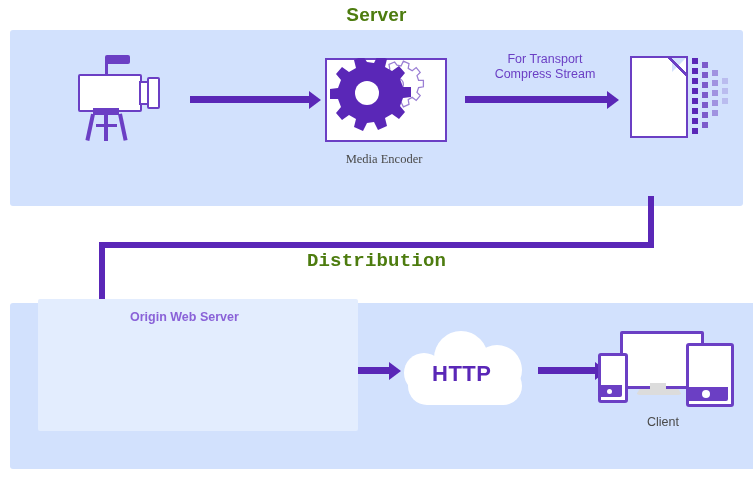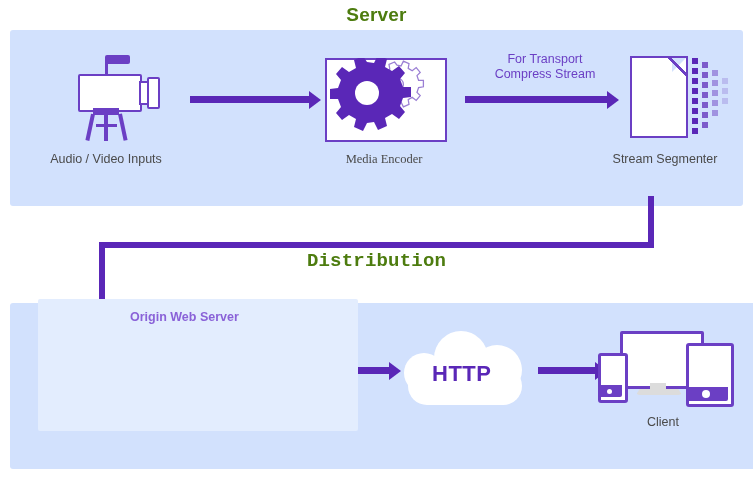--- a/index.html
+++ b/index.html
@@ -190,21 +190,20 @@
         <div class="cam-vf-stem"></div>
         <div class="cam-body"></div>
         <div class="cam-lens1"></div>
         <div class="cam-lens2"></div>
         <div class="cam-mount"></div>
         <div class="cam-leg-l"></div>
         <div class="cam-leg-r"></div>
         <div class="cam-leg-c"></div>
         <div class="cam-brace"></div>
       </div>
-      <div class="caption" style="top:104px;left:46px;">Audio / Video Inputs</div>
     </div>
 
     <div class="arrow-h" style="left:180px;top:66px;width:120px;"></div>
 
     <div class="node" style="left:315px;top:18px;width:118px;height:100px;">
       <div class="enc-box"></div>
       <svg width="118" height="100" viewBox="0 0 118 100" style="position:absolute;left:0;top:10px;">
         <g transform="translate(72,28) scale(0.80)">
           <path d="M0,-26 L5,-25 L8,-31 L15,-28 L14,-22 L19,-19 L24,-23 L29,-17 L25,-13 L27,-7 L33,-7 L33,1 L27,2 L25,8 L29,12 L24,18 L19,14 L14,17 L15,23 L8,26 L5,20 L0,21 L-3,27 L-10,24 L-9,18 L-14,15 L-19,19 L-24,13 L-20,9 L-22,3 L-28,3 L-28,-5 L-22,-6 L-20,-12 L-24,-16 L-19,-22 L-14,-18 L-9,-21 L-10,-27 L-3,-30 Z" fill="none" stroke="#9b7fd4" stroke-width="1.6"></path>
           <circle cx="0" cy="-2" r="8" fill="none" stroke="#9b7fd4" stroke-width="1.6"></circle>
@@ -254,21 +253,20 @@
           <div class="dot" style="left:0;top:20px;opacity:.42"></div>
           <div class="dot" style="left:0;top:30px;opacity:.42"></div>
           <div class="dot" style="left:0;top:40px;opacity:.42"></div>
         </div>
         <div class="dotcol" style="left:100px;top:30px;">
           <div class="dot" style="left:0;top:0;opacity:.2"></div>
           <div class="dot" style="left:0;top:10px;opacity:.2"></div>
           <div class="dot" style="left:0;top:20px;opacity:.2"></div>
         </div>
       </div>
-      <div class="caption" style="top:104px;left:43px;">Stream Segmenter</div>
     </div>
   </div>
 
   <div class="conn-v" style="left:648px;top:196px;height:52px;"></div>
   <div class="conn-h" style="left:99px;top:242px;width:555px;"></div>
   <div class="conn-v" style="left:99px;top:242px;height:68px;"></div>
   <div class="conn-arrow-down" style="left:93px;top:308px;"></div>
 
   <div class="section-title" id="title-distribution">Distribution</div>
 

